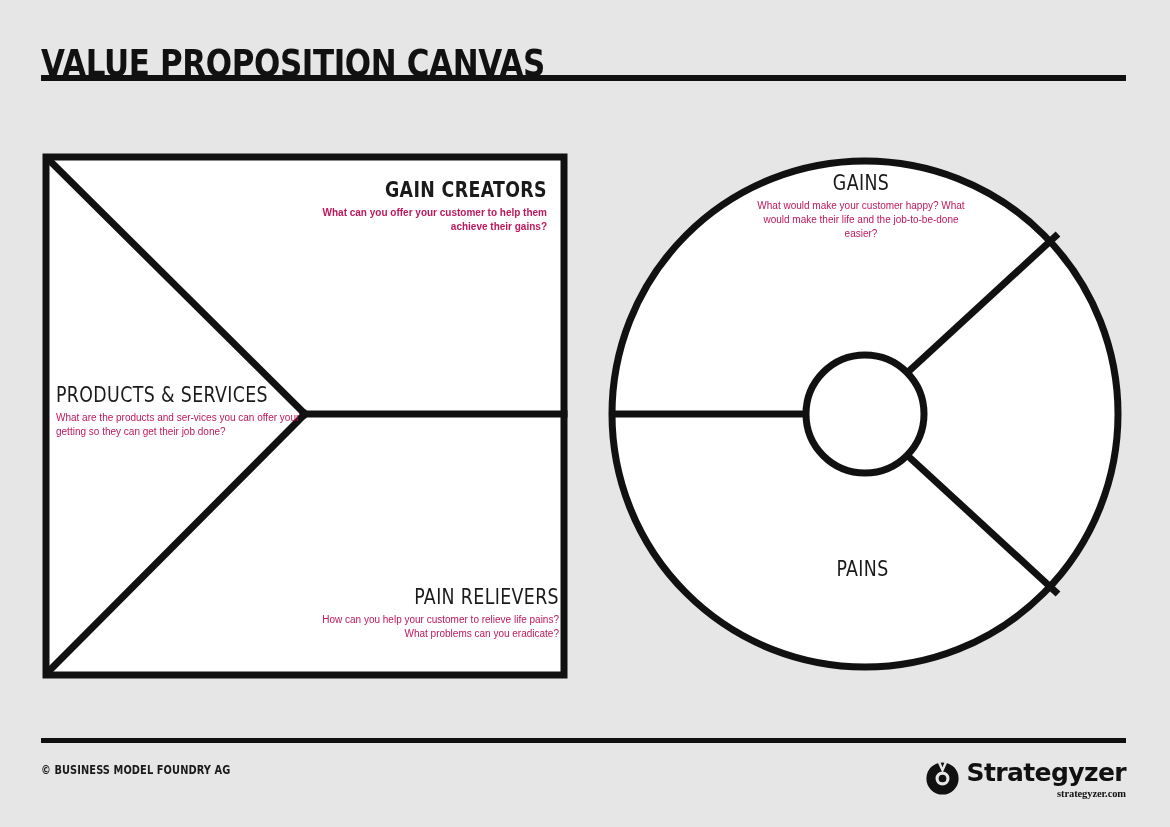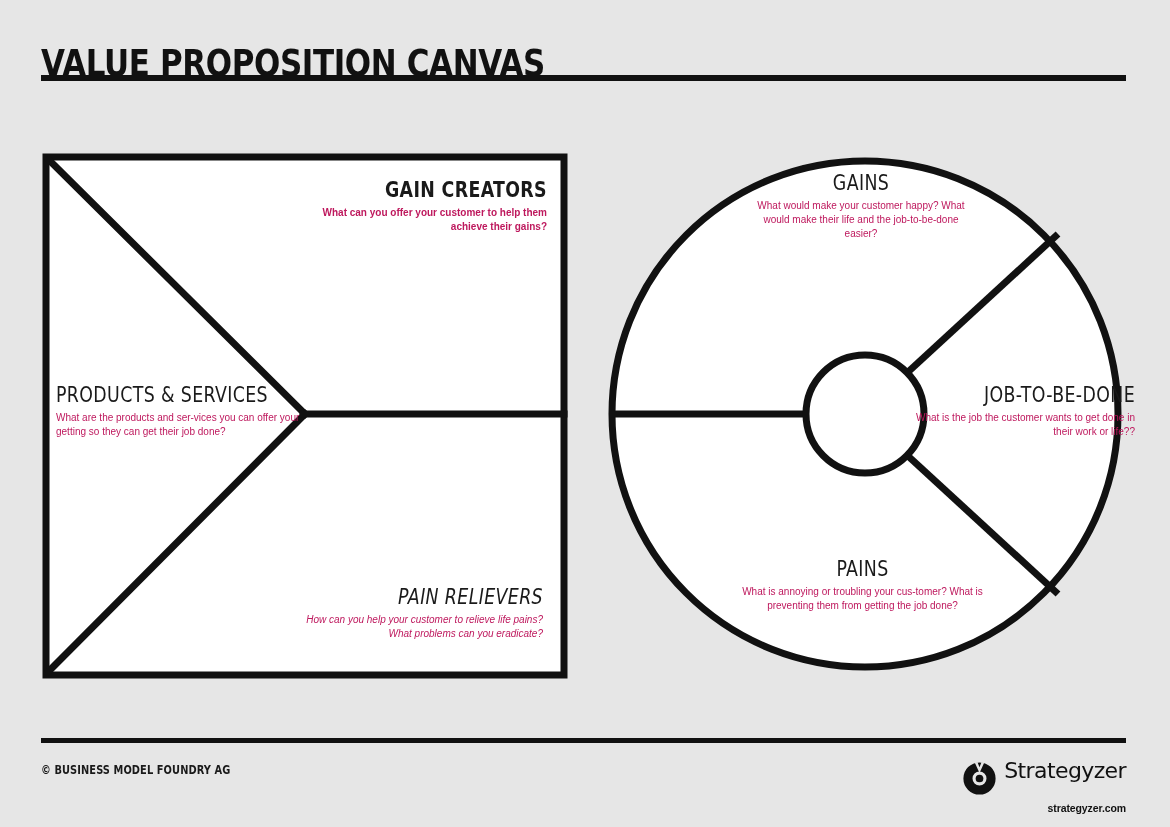--- a/index.html
+++ b/index.html
@@ -84,21 +84,21 @@
     line-height: 1.42;
     margin-top: 4px;
   }
   .align-right { text-align: right; transform-origin: right top; }
   .align-left  { text-align: left;  transform-origin: left top; }
   .align-center{ text-align: center;transform-origin: center top; }
 
   
   #blk-gain-creators { left: 296px; top: 179px; width: 251px; font-weight: bold; }
   #blk-products      { left: 56px;  top: 384px; width: 250px; }
-  #blk-pain-relievers{ left: 292px; top: 586px; width: 251px; font-style: italic; }
+  #blk-pain-relievers{ left: 308px; top: 586px; width: 251px; }
   #blk-gains         { left: 746px; top: 172px; width: 230px; }
   #blk-job           { left: 895px; top: 384px; width: 240px; }
   #blk-pains         { left: 740px; top: 558px; width: 245px; }
 
   
   .copyright {
     position: absolute;
     left: 41px;
     top: 763px;
     font-family: "Liberation Sans Narrow", "DejaVu Sans Condensed", "Liberation Sans", sans-serif;
@@ -125,32 +125,32 @@
     margin-right: 7px;
     flex: 0 0 auto;
   }
   .brand-text {
     display: flex;
     flex-direction: column;
     align-items: flex-end;
   }
   .brand-name {
     font-family: "DejaVu Sans", "Liberation Sans", sans-serif;
-    font-weight: normal;
-    font-size: 22px;
+    font-weight: bold;
+    font-size: 25px;
     line-height: 1;
     color: #111111;
     letter-spacing: -0.6px;
   }
   .brand-url {
-    font-family: Liberation Sans, sans-serif;
+    font-family: Liberation Serif, serif;
     font-weight: bold;
     font-size: 10.5px;
     color: #111111;
-    margin-top: 20px;
+    margin-top: 3px;
     letter-spacing: -0.1px;
   }
 </style>
 </head>
 <body>
 
 <div id="canvas-root">
 
   <h1 class="page-title">VALUE PROPOSITION CANVAS</h1>
 
@@ -190,28 +190,23 @@
   <div class="block align-right" id="blk-pain-relievers">
     <div class="block-head align-right">PAIN RELIEVERS</div>
     <div class="block-body align-right">How can you help your customer to relieve life pains? What problems can you eradicate?</div>
   </div>
 
   <div class="block align-center" id="blk-gains">
     <div class="block-head align-center">GAINS</div>
     <div class="block-body align-center">What would make your customer happy? What would make their life and the job-to-be-done easier?</div>
   </div>
 
-  <div class="block align-right" id="blk-job">
-    <div class="block-head align-right">JOB-TO-BE-DONE</div>
-    <div class="block-body align-right">What is the job the customer wants to get done in their work or life??</div>
-  </div>
 
   <div class="block align-center" id="blk-pains">
     <div class="block-head align-center">PAINS</div>
-    <div class="block-body align-center">What is annoying or troubling your cus-tomer? What is preventing them from getting the job done?</div>
   </div>
 
   <div class="rule rule-bottom"></div>
 
   <div class="copyright">© BUSINESS MODEL FOUNDRY AG</div>
 
   <div class="brand">
     <svg class="brand-mark" viewBox="0 0 100 100">
 
       <path d="M 50 4

